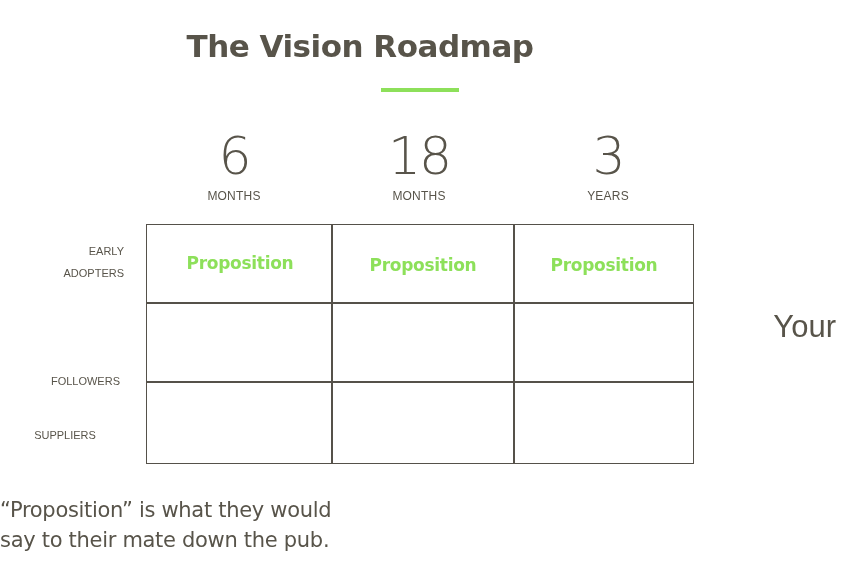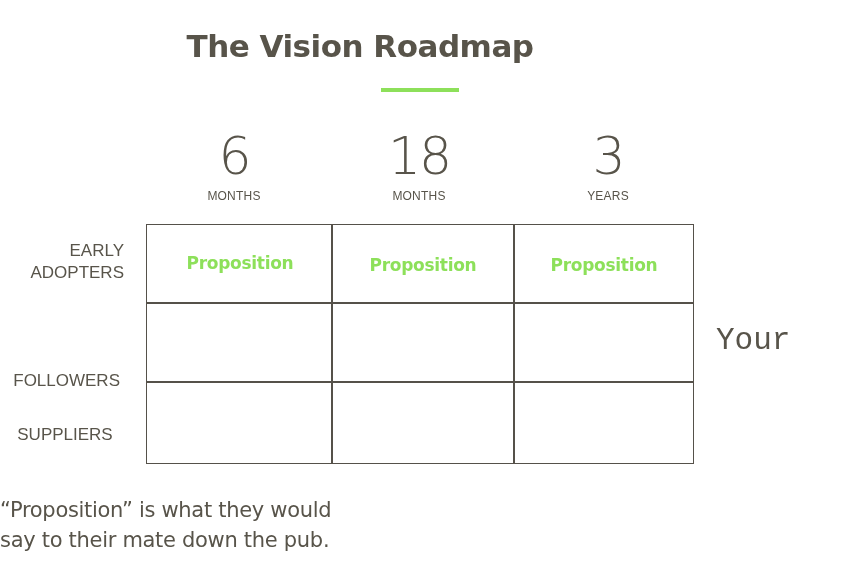--- a/index.html
+++ b/index.html
@@ -58,21 +58,21 @@
       margin-top: 3px;
       font-family: "Liberation Sans", sans-serif;
       font-size: 12px;
       line-height: 14px;
       color: #58544a;
       letter-spacing: 0.2px;
     }
     .row-label {
       position: absolute;
       font-family: "Liberation Sans", sans-serif;
-      font-size: 17px;
+      font-size: 11px;
       line-height: 22px;
       color: #58544a;
       text-align: right;
     }
     .grid {
       position: absolute;
       left: 146px;
       top: 224px;
       width: 546px;
       height: 238px;
@@ -94,27 +94,26 @@
       font-weight: bold;
       font-size: 17px;
       color: #8de05a;
       letter-spacing: -0.3px;
     }
     .vision {
       position: absolute;
       left: 716px;
       top: 304px;
       width: 120px;
-      text-align: left;
-      font-family: Liberation Mono, monospace;
+      text-align: right;
+      font-family: Liberation Sans, sans-serif;
       font-weight: 200;
       font-size: 31px;
       line-height: 45px;
       color: #58544a;
-      margin-top: 14px;
     }
     .caption {
       position: absolute;
       left: 0;
       width: 840px;
       top: 495px;
       font-family: "DejaVu Sans", sans-serif;
       font-size: 21px;
       line-height: 30px;
       color: #58544a;

